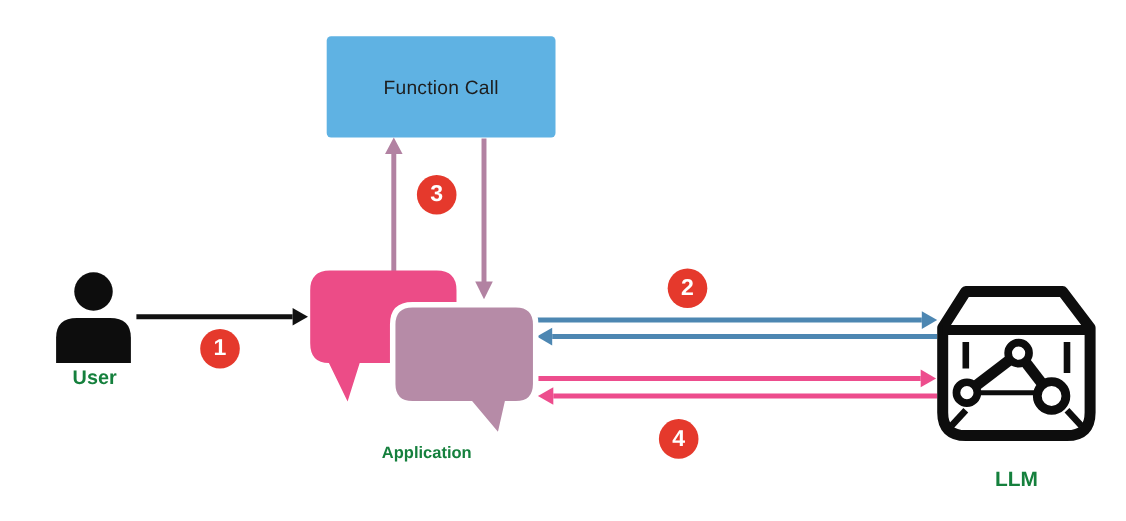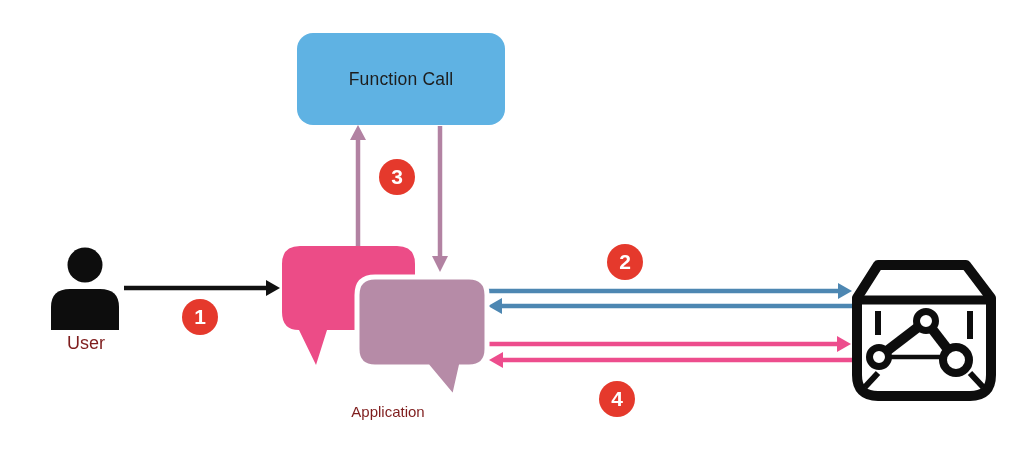--- a/index.html
+++ b/index.html
@@ -13,21 +13,21 @@
     color: #111;
   }
   .abs { position: absolute; }
 
   
   .fc-box {
     position: absolute;
     left: 297px; top: 33px;
     width: 208px; height: 92px;
     background: #5fb2e3;
-    border-radius: 16px;
+    border-radius: 4px;
     display: flex; align-items: center; justify-content: center;
     font-size: 17.5px; font-weight: 500; color: #1d1d1d;
     letter-spacing: 0.2px;
   }
 
   
   .badge {
     position: absolute;
     width: 36px; height: 36px;
     background: #e5392c;
@@ -38,22 +38,22 @@
   }
   .badge-1 { left: 182px; top: 299px; }
   .badge-2 { left: 607px; top: 244px; }
   .badge-3 { left: 379px; top: 159px; }
   .badge-4 { left: 599px; top: 381px; }
 
   
   .node-label {
     position: absolute;
     text-align: center;
-    font-weight: normal;
-    color: #7f1d1d;
+    font-weight: bold;
+    color: #15803d;
   }
   .label-user        { left: 40px;  top: 333px; width: 92px;  font-size: 18px; }
   .label-application { left: 308px; top: 403px; width: 160px; font-size: 15px; }
   .label-llm         { left: 874px; top: 426px; width: 100px; font-size: 19px; }
 
   svg { display: block; }
 </style>
 </head>
 <body>
 
@@ -122,14 +122,15 @@
     <line x1="122" y1="58" x2="122" y2="86" stroke="#0d0d0d" stroke-width="6"></line>
     <line x1="30" y1="120" x2="17" y2="134" stroke="#0d0d0d" stroke-width="6"></line>
     <line x1="122" y1="120" x2="135" y2="134" stroke="#0d0d0d" stroke-width="6"></line>
     <line x1="31" y1="104" x2="108" y2="104" stroke="#0d0d0d" stroke-width="4.5"></line>
     <line x1="31" y1="104" x2="78" y2="68" stroke="#0d0d0d" stroke-width="10"></line>
     <line x1="78" y1="68" x2="108" y2="107" stroke="#0d0d0d" stroke-width="10"></line>
     <circle cx="31" cy="104" r="9.5" fill="#ffffff" stroke="#0d0d0d" stroke-width="7"></circle>
     <circle cx="78" cy="68" r="9.5" fill="#ffffff" stroke="#0d0d0d" stroke-width="7"></circle>
     <circle cx="108" cy="107" r="13" fill="#ffffff" stroke="#0d0d0d" stroke-width="8"></circle>
   </svg>
+  <div class="node-label label-llm">LLM</div>
 
 </div>
 
 </body></html>

